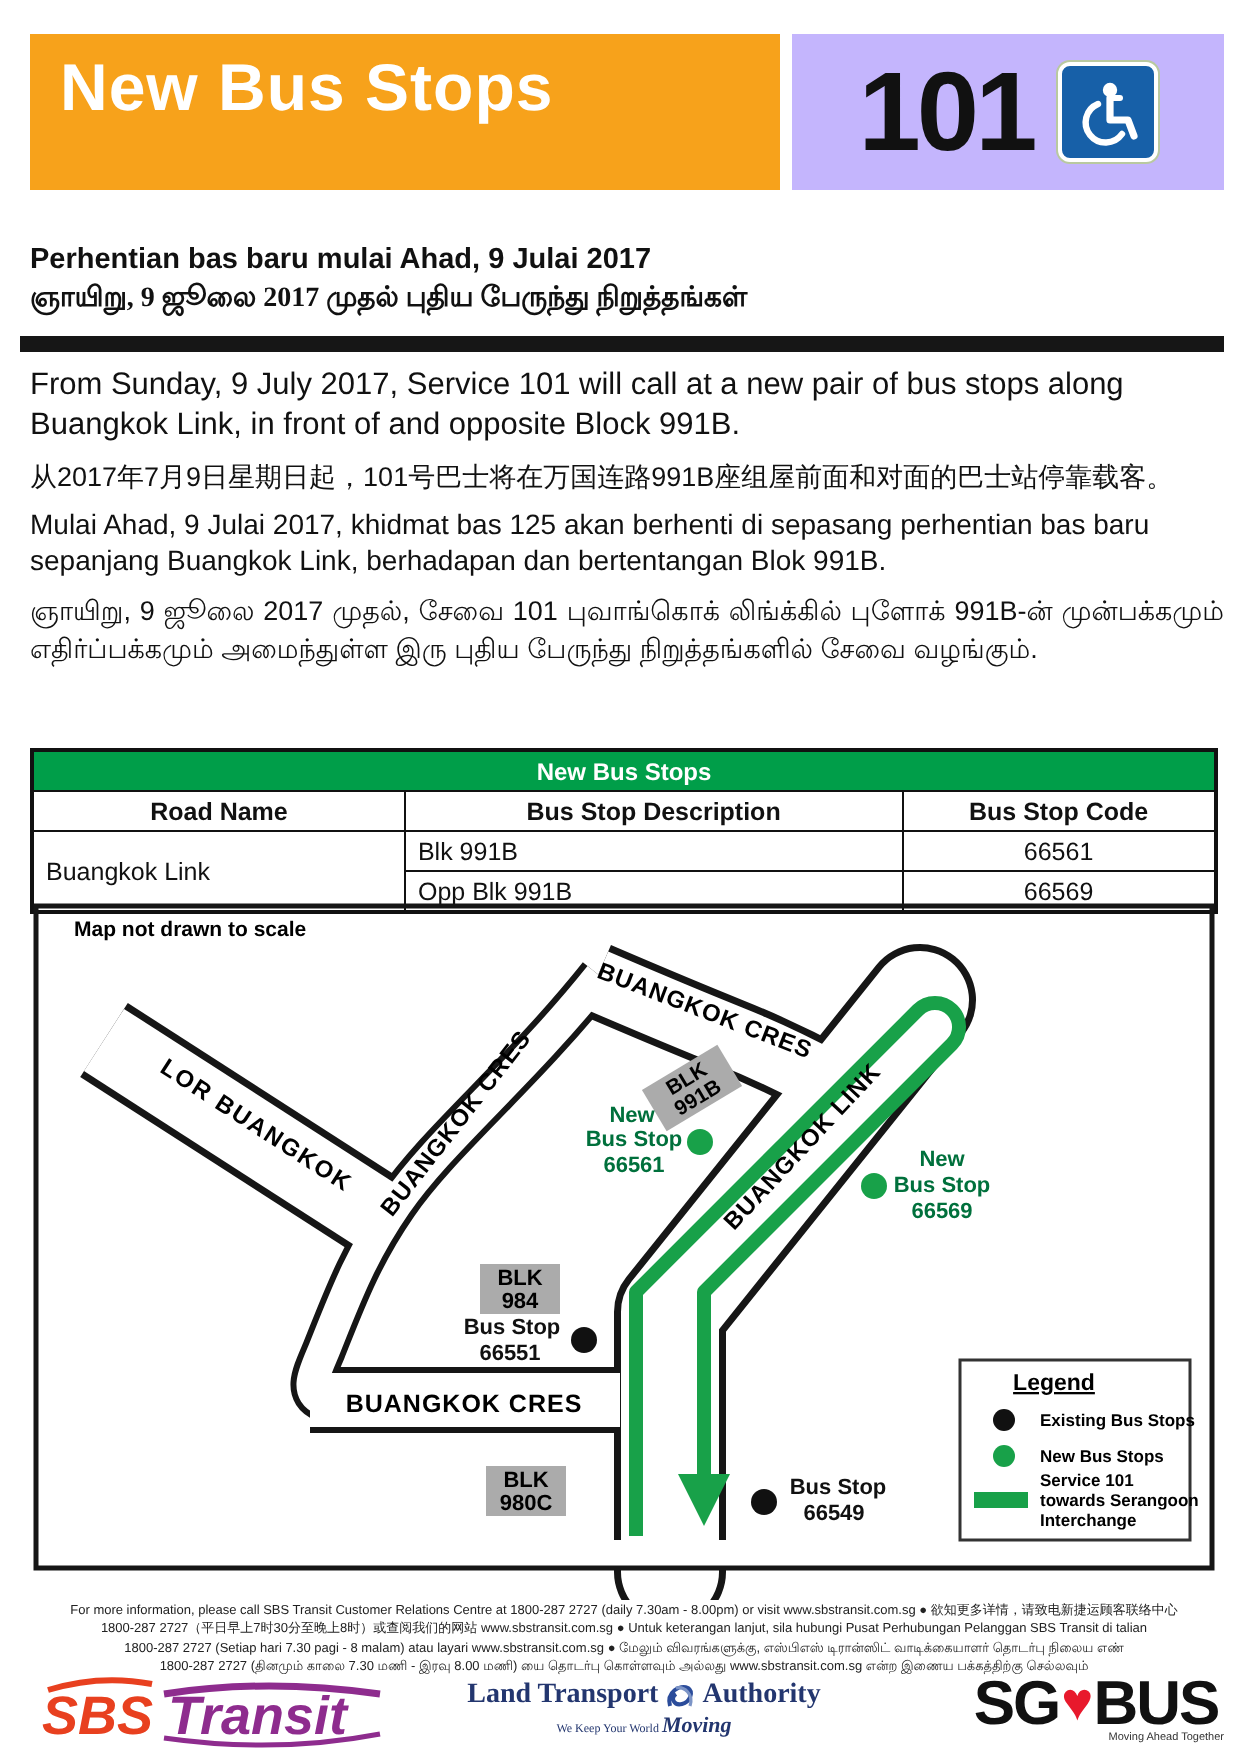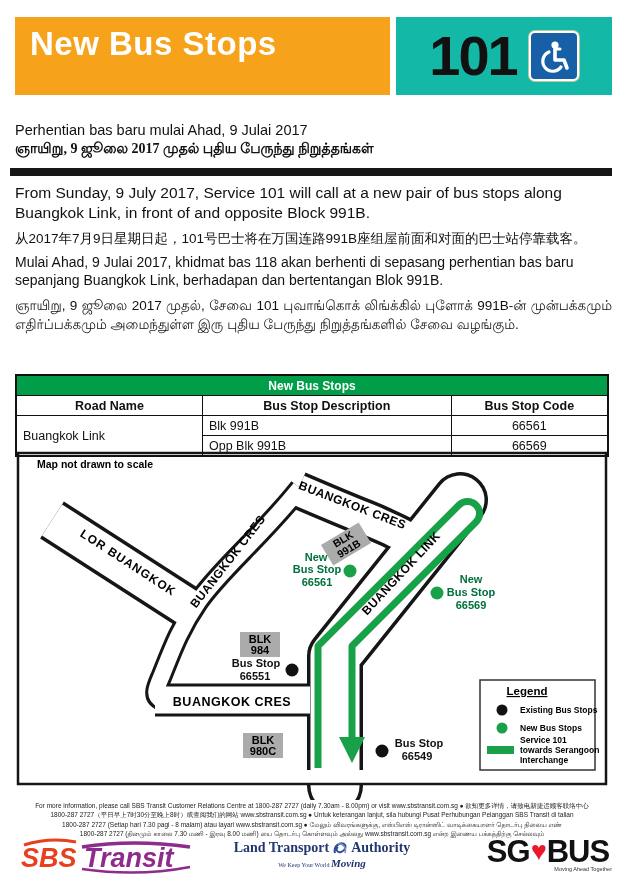--- a/index.html
+++ b/index.html
@@ -2,27 +2,27 @@
 <html><head>
 <meta charset="utf-8">
 <style>
   html,body{margin:0;padding:0;background:#e8e8e8;}
   .page{position:relative;width:624px;height:878px;background:#fff;margin:0 auto;
         font-family:"Liberation Sans",sans-serif;color:#111;overflow:hidden;}
   
   .banner-orange{position:absolute;left:15px;top:17px;width:375px;height:78px;background:#F7A21B;}
   .banner-title{position:absolute;left:15px;top:8px;color:#fff;font-size:33px;font-weight:bold;letter-spacing:.5px;}
   .banner-sub{position:absolute;left:16px;top:51px;color:#fff;font-size:16px;font-weight:bold;}
-  .banner-green{position:absolute;left:396px;top:17px;width:216px;height:78px;background:#14b8a6;
+  .banner-green{position:absolute;left:396px;top:17px;width:216px;height:78px;background:#c4b5fd;
                 display:flex;align-items:center;justify-content:center;gap:12px;}
   .svc-num{font-size:56px;font-weight:bold;color:#111;letter-spacing:-2px;line-height:1;}
   .wc-box{width:46px;height:46px;background:#1760A8;border-radius:6px;border:2px solid #fff;
           box-shadow:0 0 0 1px #b9c9a0;display:flex;align-items:center;justify-content:center;}
   .h-zh{position:absolute;left:15px;top:99px;font-size:17.5px;font-weight:bold;}
-  .h-ms{position:absolute;left:15px;top:122px;font-size:14.5px;font-weight:normal;}
+  .h-ms{position:absolute;left:15px;top:122px;font-size:14.5px;font-weight:bold;}
   .h-ta{position:absolute;left:15px;top:141px;font-size:14px;font-weight:600;font-family:Liberation Serif, serif;}
   .bar{position:absolute;left:10px;top:168px;width:602px;height:8px;background:#161616;}
   
   .p-en{position:absolute;left:15px;top:183px;width:597px;font-size:15.5px;line-height:1.28;}
   .p-zh{position:absolute;left:15px;top:230px;width:600px;font-size:13.5px;}
   .p-ms{position:absolute;left:15px;top:253px;width:597px;font-size:14px;line-height:1.32;}
   .p-ta{position:absolute;left:15px;top:297px;width:597px;font-size:13.5px;line-height:1.4;text-align:justify;}
   
   .stop-table{position:absolute;left:15px;top:374px;width:594px;border-collapse:collapse;
               border:2px solid #111;font-size:12.5px;}
@@ -69,21 +69,21 @@
       </svg>
     </div>
   </div>
 
   <div class="h-ms">Perhentian bas baru mulai Ahad, 9 Julai 2017</div>
   <div class="h-ta">ஞாயிறு, 9 ஜூலை 2017 முதல் புதிய பேருந்து நிறுத்தங்கள்</div>
   <div class="bar"></div>
 
   <div class="p-en">From Sunday, 9 July 2017, Service 101 will call at a new pair of bus stops along Buangkok Link, in front of and opposite Block 991B.</div>
   <div class="p-zh">从2017年7月9日星期日起，101号巴士将在万国连路991B座组屋前面和对面的巴士站停靠载客。</div>
-  <div class="p-ms">Mulai Ahad, 9 Julai 2017, khidmat bas 118 akan berhenti di sepasang perhentian bas baru sepanjang Buangkok Link, berhadapan dan bertentangan Blok 991B.</div>
+  <div class="p-ms">Mulai Ahad, 9 Julai 2017, khidmat bas 125 akan berhenti di sepasang perhentian bas baru sepanjang Buangkok Link, berhadapan dan bertentangan Blok 991B.</div>
   <div class="p-ta">ஞாயிறு, 9 ஜூலை 2017 முதல், சேவை 101 புவாங்கொக் லிங்க்கில் புளோக் 991B-ன் முன்பக்கமும் எதிர்ப்பக்கமும் அமைந்துள்ள இரு புதிய பேருந்து நிறுத்தங்களில் சேவை வழங்கும்.</div>
 
   <table class="stop-table">
     <tbody>
         <tr>
           <td class="tbl-title" colspan="3">New Bus Stops</td>
         </tr>
     <tr>
       <th style="width:31.5%">Road Name</th>
       <th style="width:42%">Bus Stop Description</th>

